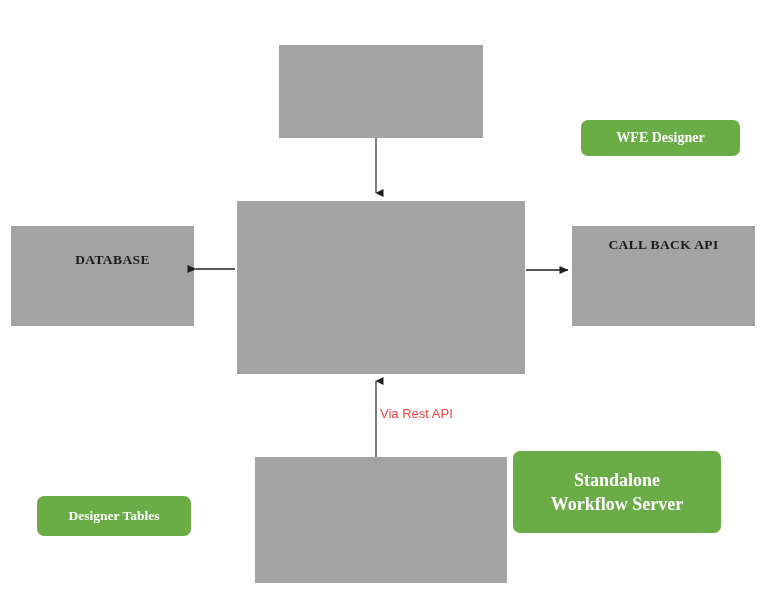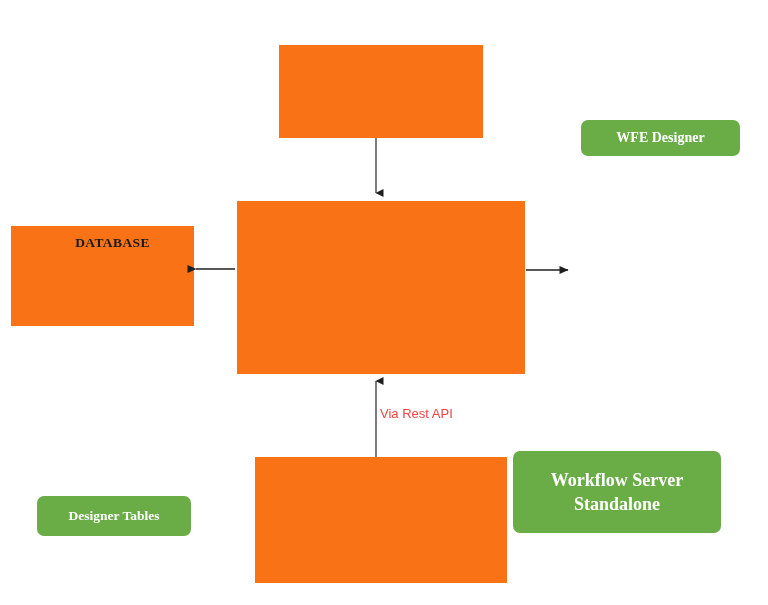--- a/index.html
+++ b/index.html
@@ -19,21 +19,21 @@
     position: absolute;
     left: 0;
     top: 0;
     width: 768px;
     height: 605px;
   }
 
   
   .panel {
     position: absolute;
-    background: #f97316;
+    background: #a3a3a3;
     box-sizing: border-box;
   }
 
   #panel-wfe-designer   { left: 279px; top: 45px;  width: 204px; height: 93px; }
   #panel-workflow-server{ left: 237px; top: 201px; width: 288px; height: 173px; }
   #panel-database       { left: 11px;  top: 226px; width: 183px; height: 100px; }
   #panel-callback-api   { left: 572px; top: 226px; width: 183px; height: 100px; }
   #panel-application    { left: 255px; top: 457px; width: 252px; height: 126px; }
 
   
@@ -42,21 +42,21 @@
     left: 0;
     right: 0;
     text-align: center;
     font-family: "Liberation Serif", serif;
     font-weight: bold;
     font-size: 13.5px;
     letter-spacing: 0.4px;
     color: #1a1a1a;
     white-space: nowrap;
   }
-  #panel-database .panel-heading    { top: 9px; padding-left: 20px; }
+  #panel-database .panel-heading    { top: 26px; padding-left: 20px; }
   #panel-callback-api .panel-heading{ top: 11px; }
 
   
   .node {
     position: absolute;
     background: #6aad47;
     border-radius: 7px;
     color: #ffffff;
     font-family: "Liberation Serif", serif;
     font-weight: bold;
@@ -112,33 +112,37 @@
 
   <div class="panel" id="panel-wfe-designer">
     <div class="node" id="node-wfe-designer">
       <span class="node-label">WFE Designer</span>
     </div>
   </div>
 
   <div class="panel" id="panel-workflow-server">
     <div class="node" id="node-workflow-server">
       <div>
+        <span class="node-label">Standalone</span>
         <span class="node-label">Workflow Server</span>
-        <span class="node-label">Standalone</span>
       </div>
     </div>
   </div>
 
   <div class="panel" id="panel-database">
     <div class="panel-heading">DATABASE</div>
     <div class="node" id="node-workflow-tables">
       <span class="node-label">Designer Tables</span>
     </div>
   </div>
 
+  <div class="panel" id="panel-callback-api">
+    <div class="panel-heading">CALL BACK API</div>
+
+  </div>
 
   <div class="panel" id="panel-application">
     
   </div>
 
   <svg id="connectors" viewBox="0 0 768 605">
     <defs>
       <marker id="arrowhead-down" markerWidth="9" markerHeight="9" refX="4.5" refY="8" orient="auto" markerUnits="userSpaceOnUse">
         <polygon points="0.5,0.5 8.5,0.5 4.5,8.5" fill="#1f1f1f"></polygon>
       </marker>

